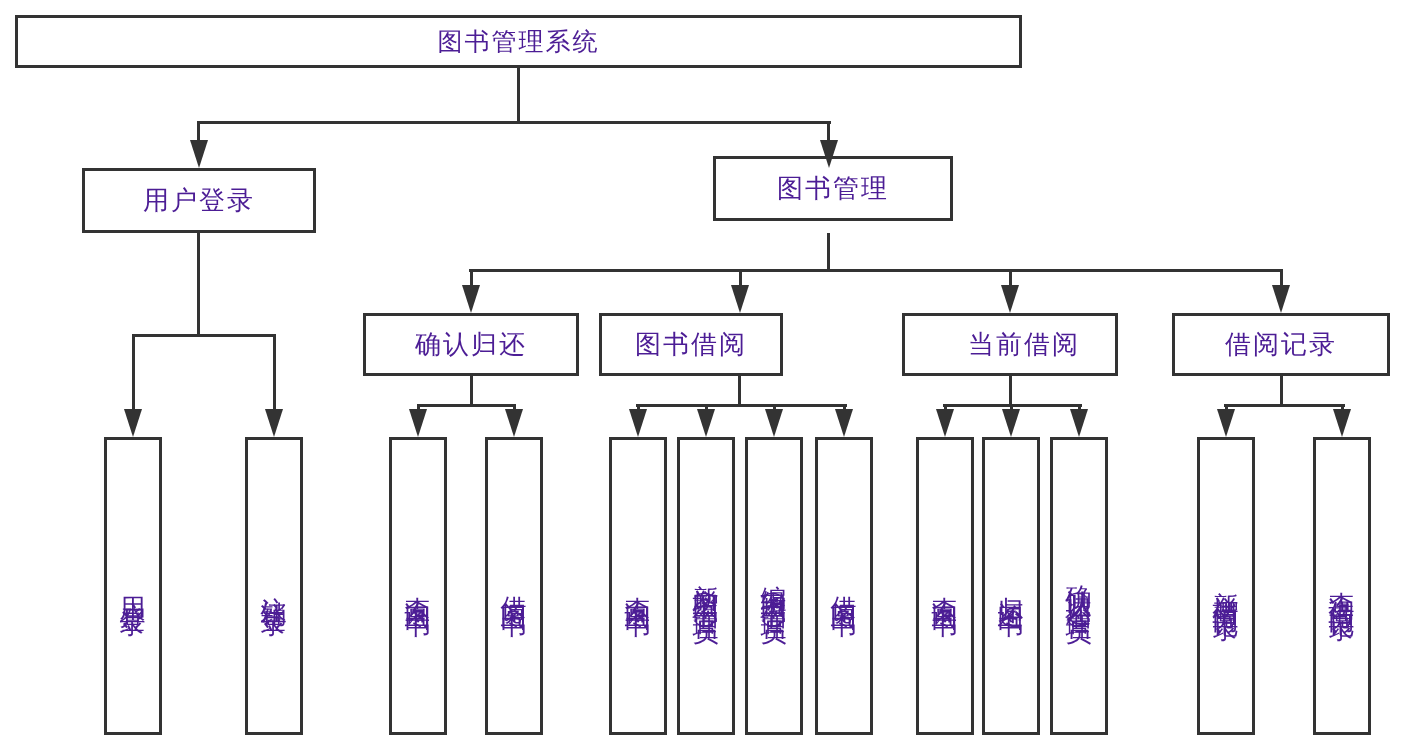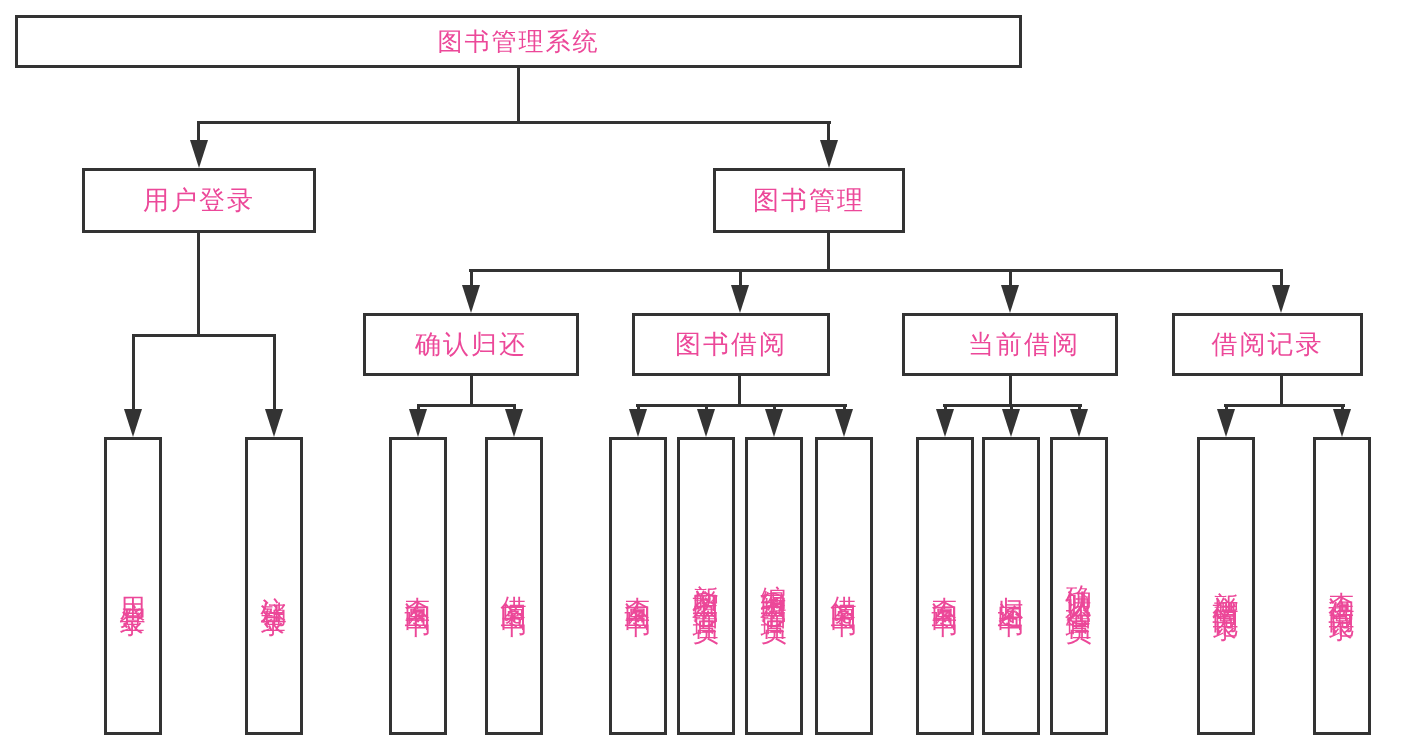--- a/index.html
+++ b/index.html
@@ -13,21 +13,21 @@
     overflow: hidden;
   }
   .box {
     position: absolute;
     box-sizing: border-box;
     border: 3px solid #333333;
     background: #ffffff;
     display: flex;
     align-items: center;
     justify-content: center;
-    color: #ec4899;
+    color: #4c1d95;
   }
   .hbox { font-size: 26px; letter-spacing: 2px; white-space: nowrap; }
   .rootbox { font-size: 25px; }
   .vbox {
     writing-mode: vertical-rl;
     font-size: 26px;
     letter-spacing: 5px;
     line-height: 1;
   }
   .hl { position: absolute; height: 3px; background: #333333; }
@@ -45,25 +45,25 @@
     bottom: 4px;
     font-size: 21px;
     color: #9b9b9b;
     letter-spacing: 1px;
     white-space: nowrap;
   }
 
   
   #root   { left: 15px;   top: 15px;  width: 1007px; height: 53px; }
   #n2a    { left: 82px;   top: 168px; width: 234px;  height: 65px; }
-  #n2b    { left: 713px;  top: 168px; width: 192px;  height: 65px; }
+  #n2b    { left: 713px;  top: 156px; width: 240px;  height: 65px; }
   #n3a    { left: 363px;  top: 313px; width: 216px;  height: 63px; }
-  #n3b    { left: 632px;  top: 313px; width: 198px;  height: 63px; }
+  #n3b    { left: 599px;  top: 313px; width: 184px;  height: 63px; }
   #n3c    { left: 902px;  top: 313px; width: 216px;  height: 63px; padding-left: 28px; }
-  #n3d    { left: 1172px; top: 313px; width: 191px;  height: 63px; }
+  #n3d    { left: 1172px; top: 313px; width: 218px;  height: 63px; }
   .leaf   { top: 437px; width: 58px; height: 298px; }
   #lf1a { left: 104px; }  #lf1b { left: 245px; }
   #lf2a { left: 389px; }  #lf2b { left: 485px; }
   #lf3a { left: 609px; }  #lf3b { left: 677px; }
   #lf3c { left: 745px; }  #lf3d { left: 815px; }
   #lf4a { left: 916px; }  #lf4b { left: 982px; }  #lf4c { left: 1050px; }
   #lf5a { left: 1197px; } #lf5b { left: 1313px; }
 </style>
 </head>
 <body>

